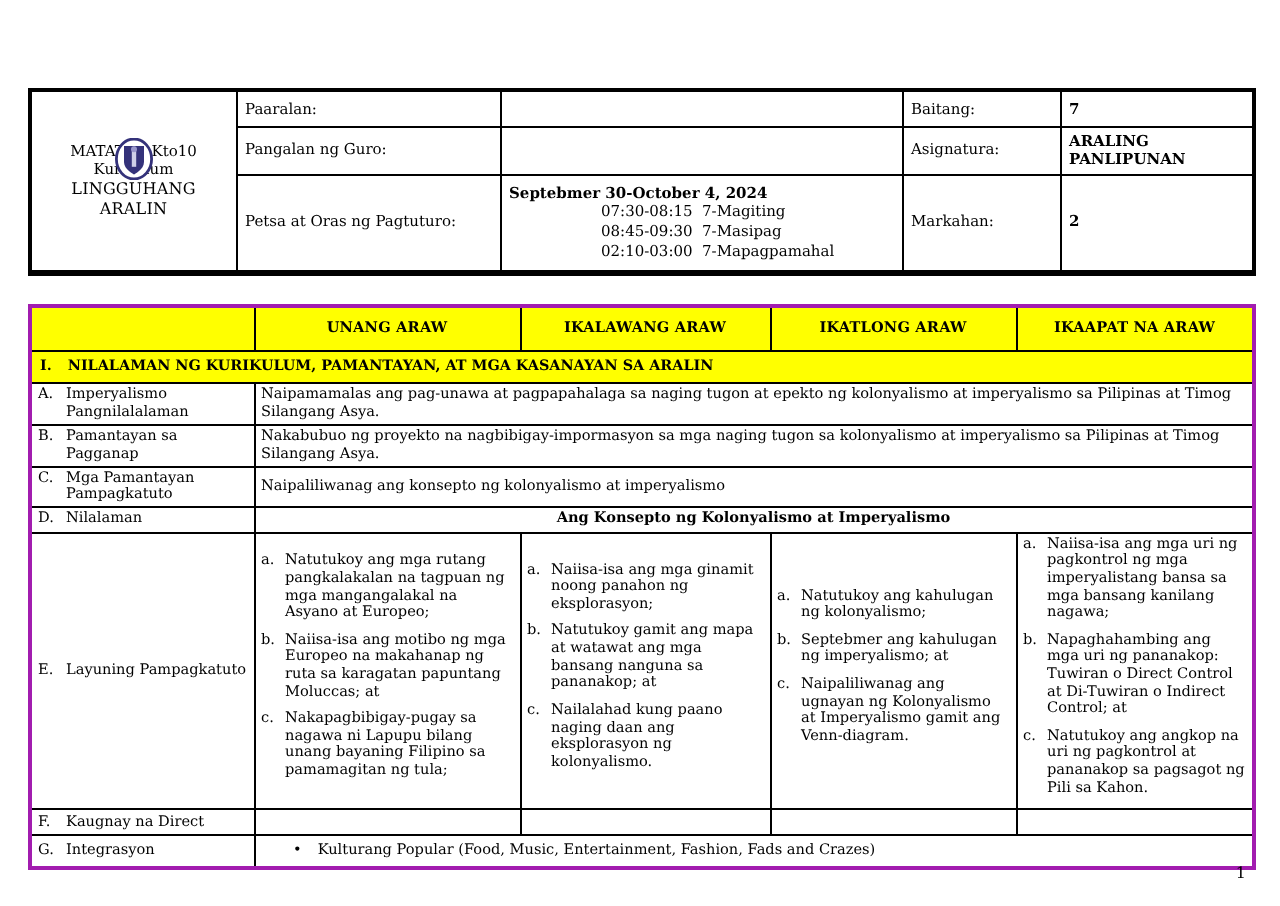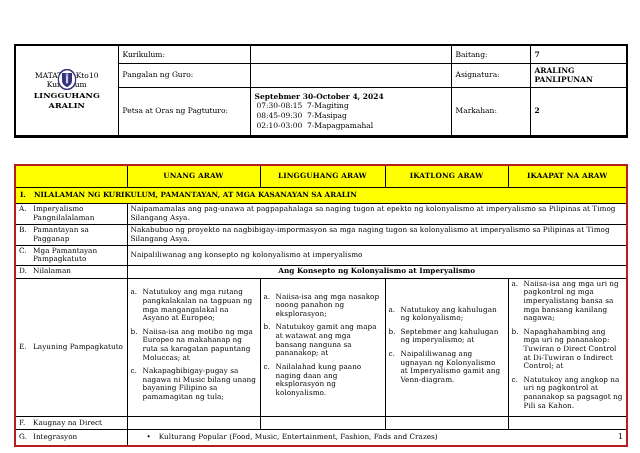--- a/index.html
+++ b/index.html
@@ -17,30 +17,30 @@
     position:absolute;left:14px;top:44px;width:612px;
     border:2px solid #000;border-bottom:3px solid #000;
   }
   .header-table td{font-size:7.5px;padding:1px 4px;vertical-align:middle;line-height:1.25;}
   .brand-cell{text-align:center;vertical-align:middle;padding:2px 1px;}
   .brand{position:relative;line-height:1.25;font-size:7.5px;}
   .brand .logo{
     position:absolute;left:50%;top:-2px;transform:translateX(-50%);
     width:19px;height:21px;
   }
-  .brand-title{font-weight:bold;font-size:8px;letter-spacing:.1px;}
+  .brand-title{font-weight:normal;font-size:8px;letter-spacing:.1px;}
   .bold{font-weight:bold;}
   .sched-block{line-height:1.3;}
-  .sched-line{white-space:pre;padding-left:2px;}
+  .sched-line{white-space:pre;padding-left:2px;margin-left:44px;}
   .wk{font-weight:bold;}
 
   
   .main-table{
-    position:absolute;left:14px;top:164px;width:612px;
-    border:2px solid #b91c1c;
+    position:absolute;left:14px;top:152px;width:612px;
+    border:2px solid #a21caf;
   }
   .main-table td{font-size:7.3px;padding:1px 3px;vertical-align:middle;line-height:1.18;}
   .yellow{background:#ffff00;}
   .day-header{
     background:#ffff00;font-weight:bold;text-align:center;
     font-size:7.2px;letter-spacing:.1px;
   }
   .section-row td{
     background:#ffff00;font-weight:bold;font-size:7.2px;padding:2px 4px;
   }
@@ -79,21 +79,21 @@
             <ellipse cx="9.5" cy="10.5" rx="8.8" ry="10" fill="#ffffff" stroke="#34327a" stroke-width="1.4"></ellipse>
             <path d="M4.5 4 L14.5 4 L14.5 12 C14.5 15.8 9.5 18.2 9.5 18.2 C9.5 18.2 4.5 15.8 4.5 12 Z" fill="#34327a"></path>
             <rect x="8.4" y="6.2" width="2.2" height="8.2" fill="#cfd0e8"></rect>
             <circle cx="9.5" cy="5.6" r="1.5" fill="#9a98cc"></circle>
           </svg>
           <div>MATATAG Kto10</div>
           <div>Kurikulum</div>
           <div class="brand-title">LINGGUHANG ARALIN</div>
         </div>
       </td>
-      <td>Kurikulum:</td>
+      <td>Paaralan:</td>
       <td></td>
       <td>Baitang:</td>
       <td class="bold">7</td>
     </tr>
     <tr style="height:24px">
       <td>Pangalan ng Guro:</td>
       <td></td>
       <td>Asignatura:</td>
       <td class="bold">ARALING PANLIPUNAN</td>
     </tr>
@@ -119,21 +119,21 @@
         <col style="width:133px">
         <col style="width:125px">
       <col style="width:123px">
         <col style="width:119px">
     </colgroup>
 
     <tbody>
         <tr style="height:22px">
       <td class="yellow"></td>
       <td class="day-header">UNANG ARAW</td>
-      <td class="day-header">LINGGUHANG ARAW</td>
+      <td class="day-header">IKALAWANG ARAW</td>
       <td class="day-header">IKATLONG ARAW</td>
       <td class="day-header">IKAAPAT NA ARAW</td>
     </tr>
 
     <tr class="section-row" style="height:16px">
       <td colspan="5">
         <div class="section-flex">
           <span>I.</span>
           <span>NILALAMAN NG KURIKULUM, PAMANTAYAN, AT MGA KASANAYAN SA ARALIN</span>
         </div>
@@ -191,27 +191,27 @@
         <div class="obj">
               <span class="obj-ltr">a.</span>
               <span>Natutukoy ang mga rutang pangkalakalan na tagpuan ng mga mangangalakal na Asyano at Europeo;</span>
             </div>
         <div class="obj">
               <span class="obj-ltr">b.</span>
               <span>Naiisa-isa ang motibo ng mga Europeo na makahanap ng ruta sa karagatan papuntang Moluccas; at</span>
             </div>
         <div class="obj">
               <span class="obj-ltr">c.</span>
-              <span>Nakapagbibigay-pugay sa nagawa ni Music bilang unang bayaning Filipino sa pamamagitan ng tula;</span>
-            </div>
-      </td>
-      <td class="obj-cell">
-        <div class="obj">
-              <span class="obj-ltr">a.</span>
-              <span>Naiisa-isa ang mga nasakop noong panahon ng eksplorasyon;</span>
+              <span>Nakapagbibigay-pugay sa nagawa ni Lapupu bilang unang bayaning Filipino sa pamamagitan ng tula;</span>
+            </div>
+      </td>
+      <td class="obj-cell">
+        <div class="obj">
+              <span class="obj-ltr">a.</span>
+              <span>Naiisa-isa ang mga ginamit noong panahon ng eksplorasyon;</span>
             </div>
         <div class="obj">
               <span class="obj-ltr">b.</span>
               <span>Natutukoy gamit ang mapa at watawat ang mga bansang nanguna sa pananakop; at</span>
             </div>
         <div class="obj">
               <span class="obj-ltr">c.</span>
               <span>Nailalahad kung paano naging daan ang eksplorasyon ng kolonyalismo.</span>
             </div>
       </td>

